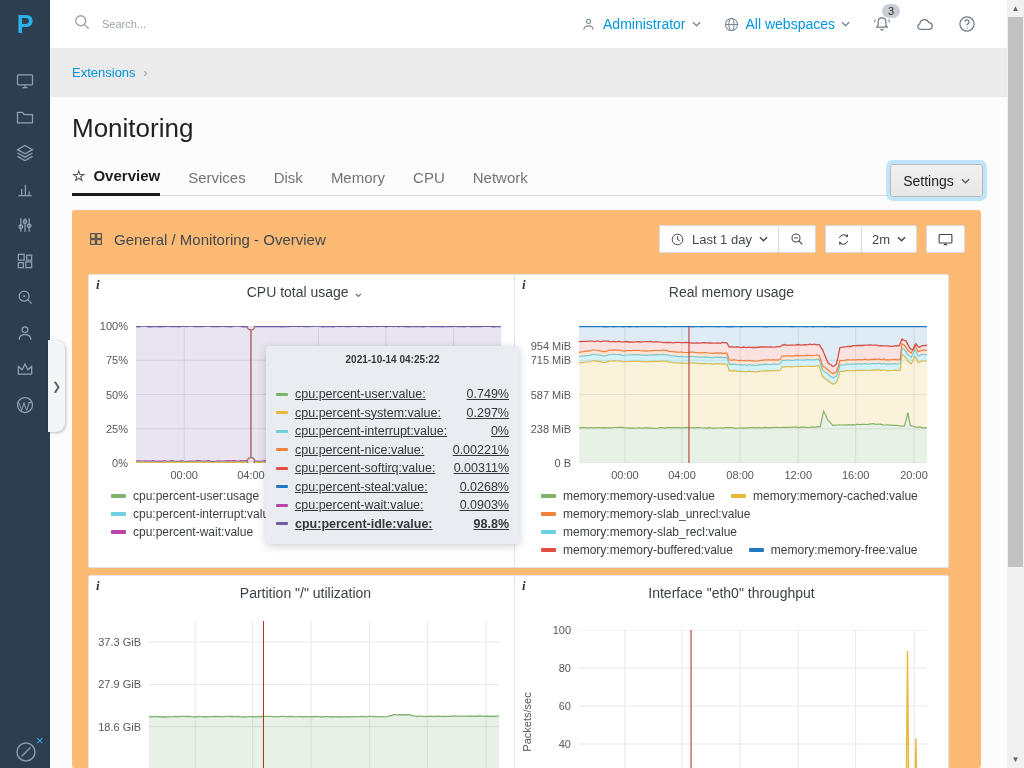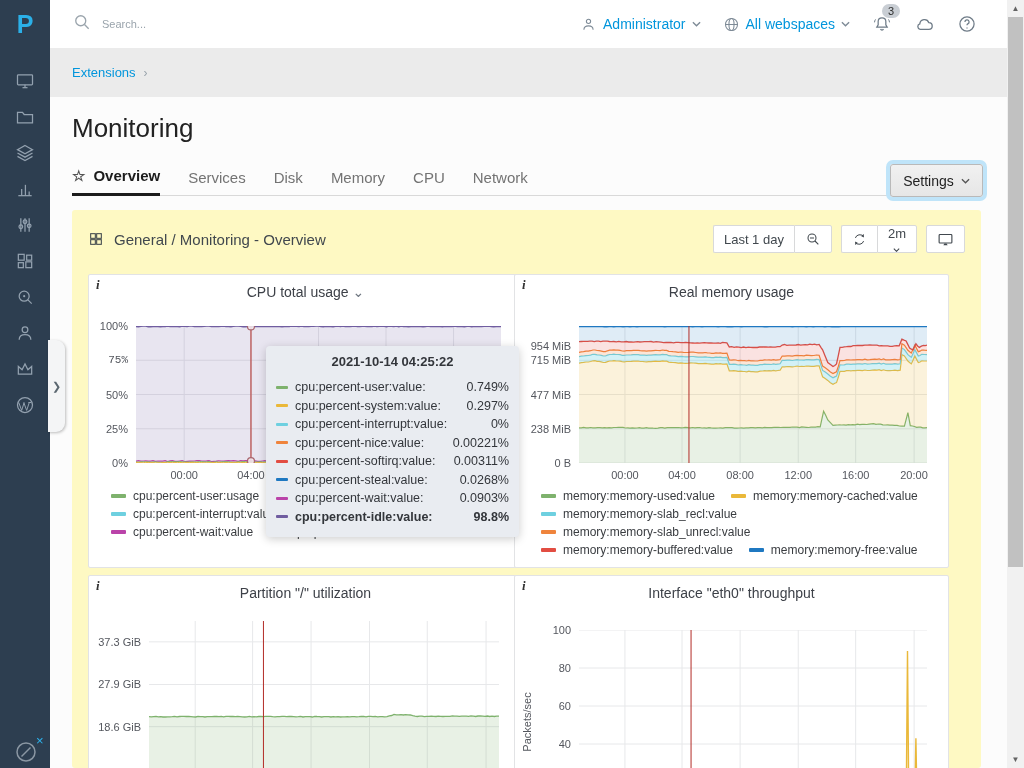--- a/index.html
+++ b/index.html
@@ -45,27 +45,27 @@
   #tabsrow { position:absolute; left:22px; top:70px; right:26px; height:28px; display:flex; align-items:center; gap:28px; }
   #tabs-underline { position:absolute; left:22px; right:26px; top:98px; border-bottom:1px solid #d9d9d9; }
   .tab { font-size:15px; color:#737373; cursor:pointer; padding-bottom:8px; }
   .tab.active { font-weight:bold; color:#1c1c1c; border-bottom:3px solid #1c1c1c; display:flex; gap:8px; align-items:center; }
   .star { color:#555; font-size:15px; }
   #settings-btn { position:absolute; right:24px; top:67px; width:93px; height:33px; background:linear-gradient(#f1f1f1,#e6e6e6);
                   border:1px solid #b9b9b9; border-radius:3px; box-shadow:0 0 0 4px #bfe4f9; font-size:14px; color:#222;
                   display:flex; align-items:center; justify-content:center; gap:7px; cursor:pointer; }
 
   
-  #grafana { position:absolute; left:22px; top:113px; width:909px; height:558px; background:#fef9c3; border-radius:3px; overflow:hidden; }
+  #grafana { position:absolute; left:22px; top:113px; width:909px; height:558px; background:#fdba74; border-radius:3px; overflow:hidden; }
   #gf-toolbar { position:absolute; left:16px; right:16px; top:14px; height:30px; display:flex; align-items:center; }
   #gf-crumb { display:flex; align-items:center; gap:10px; font-size:15px; color:#41484e; cursor:pointer; }
   #gf-crumb svg { stroke:#41484e; fill:none; stroke-width:1.6; }
   #gf-buttons { margin-left:auto; display:flex; align-items:center; }
   .gf-btn { height:28px; background:#fff; border:1px solid #d8d9da; display:flex; align-items:center; justify-content:center;
-            gap:7px; font-size:13px; color:#41484e; padding:0 10px; cursor:pointer;flex-direction:column; }
+            gap:7px; font-size:13px; color:#41484e; padding:0 10px; cursor:pointer; }
   .gf-btn svg { stroke:#41484e; fill:none; stroke-width:1.6; }
   .grp-l { border-radius:2px 0 0 2px; border-right:none; }
   .grp-r { border-radius:0 2px 2px 0; }
   .solo  { border-radius:2px; }
   .gf-gap { width:9px; }
 
   .panel { position:absolute; width:435px; height:294px; background:#fff; border:1px solid #e2e3e5; border-radius:2px; }
   .panel-info { position:absolute; left:7px; top:2px; font-family:"Liberation Serif",serif; font-style:italic; font-weight:bold;
                 font-size:13px; color:#333; cursor:pointer; }
   .panel-title { position:absolute; left:0; right:0; top:9px; text-align:center; font-size:14px; font-weight:500;
@@ -76,22 +76,22 @@
   .xtick { position:absolute; transform:translateX(-50%); font-size:11px; color:#54575e; white-space:nowrap; }
   .ylab-rot { position:absolute; font-size:11px; color:#54575e; transform:rotate(-90deg); transform-origin:center; }
   .legend { position:absolute; font-size:12px; color:#3a3d41; }
   .lrow { margin-bottom:4px; display:flex; align-items:center; flex-wrap:nowrap; }
   .litem { display:flex; align-items:center; margin-right:16px; cursor:pointer; white-space:nowrap; }
   .ldash { width:15px; height:4px; border-radius:1px; margin-right:7px; flex:0 0 auto; }
 
   
   #gtooltip { position:absolute; left:194px; top:136px; width:253px; background:#e9ecf1; border-radius:4px;
               box-shadow:0 2px 10px rgba(0,0,0,.2); padding:8px 10px 9px 10px; font-size:12.5px; color:#33363b; z-index:10; }
-  #gtooltip .tt-title { text-align:center; font-weight:bold; margin-bottom:11px; font-size:13px; }
-  .tt-row { display:flex; align-items:center; margin-bottom:4.5px; }
+  #gtooltip .tt-title { text-align:center; font-weight:bold; margin-bottom:22px; font-size:10px; }
+  .tt-row { display:flex; align-items:center; margin-bottom:4.5px;text-decoration:underline; }
   .tt-row .ldash { width:12px; height:3px; }
   .tt-label { flex:1 1 auto; }
   .tt-val { text-align:center;padding-left:9px; }
   .tt-bold { font-weight:bold; }
 
   
   #scrollbar { position:absolute; right:0; top:0; width:17px; height:768px; background:#f1f1f1; z-index:30; }
   #sb-up, #sb-down { position:absolute; left:0; width:17px; height:17px; display:flex; align-items:center; justify-content:center;
                      font-size:8px; color:#636363; cursor:pointer; }
   #sb-up { top:0; } #sb-down { bottom:0; }
@@ -343,21 +343,21 @@
               <polyline points="0.0,135.1 2.4,134.7 4.9,135.2 7.3,135.0 9.7,134.8 12.2,135.2 14.6,135.2 17.0,134.7 19.5,135.4 21.9,135.0 24.3,135.1 26.8,135.2 29.2,134.7 31.6,135.5 34.1,134.8 36.5,134.6 38.9,135.3 41.4,135.3 43.8,135.0 46.2,134.7 48.7,135.5 51.1,135.3 53.5,135.2 56.0,135.1 58.4,135.0 60.8,134.7 63.3,134.6 65.7,135.0 68.1,135.1 70.6,134.9 73.0,134.6 75.4,135.5 77.9,135.3 80.3,135.2 82.7,134.9 85.2,135.0 87.6,135.1 90.0,134.8 92.5,134.7 94.9,134.8 97.3,134.6 99.8,134.8 102.2,135.3 104.6,134.7 107.1,134.8 109.5,134.7 111.9,134.7 114.4,134.8 116.8,135.0 119.2,134.9 121.7,135.4 124.1,135.3 126.5,135.0 129.0,134.7 131.4,135.3 133.8,135.0 136.3,135.3 138.7,135.5 141.1,134.9 143.6,135.4 146.0,135.5 148.4,135.4 150.9,134.7 153.3,135.0 155.7,134.8 158.2,135.4 160.6,135.2 163.0,135.0 165.5,135.2 167.9,134.9 170.3,135.5 172.8,135.0 175.2,134.7 177.6,135.0 180.1,134.9 182.5,134.9 184.9,135.0 187.4,135.0 189.8,135.0 192.2,135.0 194.7,134.9 197.1,135.3 199.5,134.7 202.0,135.2 204.4,134.8 206.8,135.0 209.3,135.0 211.7,135.5 214.1,134.9 216.6,134.8 219.0,135.2 221.4,134.9 223.9,135.1 226.3,134.7 228.7,134.8 231.2,135.1 233.6,134.8 236.0,135.2 238.5,135.4 240.9,135.1 243.3,135.3 245.8,134.9 248.2,135.3 250.6,135.3 253.1,134.9 255.5,135.2 257.9,134.8 260.4,134.7 262.8,134.7 265.2,134.7 267.7,135.5 270.1,134.7 272.5,134.8 275.0,134.8 277.4,135.1 279.8,135.2 282.3,135.1 284.7,135.5 287.1,135.5 289.6,134.7 292.0,135.4 294.4,134.8 296.9,134.8 299.3,135.3 301.7,135.4 304.2,135.5 306.6,135.2 309.0,134.9 311.5,135.3 313.9,134.7 316.3,134.9 318.8,134.9 321.2,134.9 323.6,134.7 326.1,135.4 328.5,135.0 330.9,134.7 333.4,134.9 335.8,134.8 338.2,134.8 340.7,135.0 343.1,135.1 345.5,135.0 348.0,134.8 350.4,134.7 352.8,134.7 355.3,135.0 357.7,135.4 360.1,135.4 362.6,134.8 365.0,135.1" fill="none" stroke="#BA43A9" stroke-width="1.2"></polyline>
               <polyline points="0.0,135.9 2.4,136.1 4.9,135.8 7.3,135.7 9.7,135.7 12.2,135.8 14.6,136.1 17.0,136.0 19.5,135.6 21.9,136.2 24.3,136.2 26.8,136.3 29.2,136.2 31.6,135.5 34.1,135.7 36.5,135.5 38.9,135.7 41.4,135.6 43.8,135.5 46.2,135.9 48.7,135.7 51.1,136.0 53.5,135.9 56.0,135.9 58.4,135.9 60.8,135.9 63.3,135.6 65.7,135.6 68.1,135.8 70.6,135.7 73.0,135.5 75.4,136.2 77.9,136.2 80.3,135.5 82.7,136.3 85.2,135.8 87.6,135.6 90.0,135.7 92.5,135.7 94.9,136.1 97.3,136.3 99.8,136.2 102.2,135.6 104.6,135.9 107.1,135.5 109.5,135.6 111.9,135.8 114.4,135.5 116.8,136.3 119.2,135.7 121.7,136.0 124.1,135.7 126.5,136.0 129.0,135.9 131.4,135.5 133.8,135.8 136.3,136.2 138.7,136.3 141.1,135.8 143.6,135.7 146.0,135.5 148.4,135.8 150.9,136.1 153.3,136.3 155.7,135.7 158.2,135.8 160.6,136.3 163.0,136.0 165.5,135.6 167.9,136.1 170.3,136.0 172.8,135.6 175.2,135.5 177.6,136.1 180.1,136.0 182.5,135.6 184.9,136.1 187.4,135.8 189.8,136.2 192.2,136.0 194.7,135.9 197.1,136.2 199.5,136.1 202.0,135.9 204.4,135.7 206.8,136.3 209.3,135.9 211.7,136.2 214.1,135.8 216.6,136.2 219.0,135.6 221.4,135.7 223.9,136.1 226.3,135.9 228.7,135.9 231.2,135.5 233.6,136.0 236.0,135.9 238.5,136.2 240.9,136.0 243.3,136.0 245.8,135.6 248.2,135.6 250.6,136.3 253.1,135.9 255.5,135.8 257.9,136.1 260.4,135.6 262.8,136.2 265.2,136.0 267.7,135.7 270.1,135.9 272.5,136.2 275.0,135.7 277.4,136.1 279.8,135.8 282.3,136.1 284.7,136.0 287.1,135.5 289.6,136.3 292.0,136.2 294.4,136.2 296.9,136.2 299.3,135.7 301.7,136.0 304.2,135.8 306.6,135.6 309.0,136.2 311.5,135.6 313.9,135.6 316.3,135.5 318.8,135.9 321.2,135.6 323.6,136.2 326.1,135.9 328.5,136.0 330.9,136.2 333.4,136.2 335.8,135.5 338.2,136.0 340.7,136.2 343.1,136.3 345.5,135.7 348.0,136.3 350.4,136.2 352.8,135.7 355.3,136.3 357.7,136.1 360.1,135.7 362.6,135.9 365.0,135.9" fill="none" stroke="#7EB26D" stroke-width="1"></polyline>
               <polyline points="0.0,136.5 2.4,136.3 4.9,136.6 7.3,136.8 9.7,136.3 12.2,136.6 14.6,136.5 17.0,136.7 19.5,136.8 21.9,136.8 24.3,136.8 26.8,136.5 29.2,136.5 31.6,136.7 34.1,136.5 36.5,136.4 38.9,136.5 41.4,136.7 43.8,136.4 46.2,136.7 48.7,136.6 51.1,136.6 53.5,136.6 56.0,136.3 58.4,136.4 60.8,136.5 63.3,136.7 65.7,136.6 68.1,136.8 70.6,136.7 73.0,136.7 75.4,136.6 77.9,136.4 80.3,136.7 82.7,136.3 85.2,136.6 87.6,136.7 90.0,136.6 92.5,136.7 94.9,136.6 97.3,136.3 99.8,136.4 102.2,136.4 104.6,136.4 107.1,136.5 109.5,136.4 111.9,136.6 114.4,136.4 116.8,136.5 119.2,136.5 121.7,136.7 124.1,136.6 126.5,136.5 129.0,136.8 131.4,136.6 133.8,136.7 136.3,136.4 138.7,136.4 141.1,136.4 143.6,136.6 146.0,136.4 148.4,136.4 150.9,136.6 153.3,136.3 155.7,136.5 158.2,136.3 160.6,136.4 163.0,136.8 165.5,136.7 167.9,136.3 170.3,136.6 172.8,136.5 175.2,136.5 177.6,136.3 180.1,136.6 182.5,136.4 184.9,136.4 187.4,136.4 189.8,136.3 192.2,136.4 194.7,136.3 197.1,136.5 199.5,136.4 202.0,136.7 204.4,136.7 206.8,136.4 209.3,136.6 211.7,136.3 214.1,136.7 216.6,136.6 219.0,136.4 221.4,136.5 223.9,136.8 226.3,136.5 228.7,136.3 231.2,136.3 233.6,136.3 236.0,136.6 238.5,136.6 240.9,136.8 243.3,136.4 245.8,136.3 248.2,136.5 250.6,136.8 253.1,136.3 255.5,136.4 257.9,136.3 260.4,136.7 262.8,136.5 265.2,136.5 267.7,136.3 270.1,136.6 272.5,136.7 275.0,136.4 277.4,136.8 279.8,136.4 282.3,136.7 284.7,136.6 287.1,136.7 289.6,136.3 292.0,136.3 294.4,136.4 296.9,136.5 299.3,136.6 301.7,136.6 304.2,136.6 306.6,136.5 309.0,136.3 311.5,136.7 313.9,136.4 316.3,136.4 318.8,136.5 321.2,136.6 323.6,136.4 326.1,136.5 328.5,136.6 330.9,136.7 333.4,136.3 335.8,136.7 338.2,136.7 340.7,136.7 343.1,136.7 345.5,136.4 348.0,136.6 350.4,136.3 352.8,136.8 355.3,136.3 357.7,136.5 360.1,136.6 362.6,136.5 365.0,136.5" fill="none" stroke="#EAB839" stroke-width="1"></polyline>
               <line x1="114.975" y1="0" x2="114.975" y2="137" stroke="#b22b26" stroke-width="1"></line>
               <circle cx="114.975" cy="0.4109999999999961" r="3.5" fill="#f1e8ec" fill-opacity="0.9" stroke="#a8656e" stroke-width="1.2"></circle>
               <circle cx="114.975" cy="135.082" r="3.5" fill="#f1e8ec" fill-opacity="0.9" stroke="#a8656e" stroke-width="1.2"></circle>
             </svg>
             <div class="ytick" style="top: 137px;">0%</div>
             <div class="ytick" style="top: 102.75px;">25%</div>
             <div class="ytick" style="top: 68.5px;">50%</div>
-            <div class="ytick" style="top: 34.25px; font-family: Liberation Mono, monospace;">75%</div>
+            <div class="ytick" style="top: 34.25px;">75%</div>
             <div class="ytick" style="top: 0px;">100%</div>
             <div class="xtick" style="left: 48.18px; top: 143px;">00:00</div>
             <div class="xtick" style="left: 114.975px; top: 143px;">04:00</div>
           </div>
         <div class="legend" style="left:22px; top:214px;">
             <div class="lrow">
               <span class="litem">
                 <span class="ldash" style="background: rgb(126, 178, 109);"></span>
                 <span>cpu:percent-user:usage</span>
               </span>
@@ -414,21 +414,21 @@
               <path d="M0.0,26.4 L2.3,25.8 L4.6,25.7 L7.0,25.2 L9.3,25.2 L11.6,24.7 L13.9,24.0 L16.0,24.0 L18.1,24.5 L20.2,24.7 L22.3,25.1 L24.4,25.7 L26.4,25.6 L28.5,24.8 L30.6,24.2 L32.7,24.2 L34.8,23.8 L36.9,24.2 L39.0,24.2 L41.1,24.4 L43.2,25.0 L45.2,25.1 L47.6,24.7 L49.9,24.7 L52.2,24.6 L54.5,24.4 L56.8,24.3 L59.2,24.3 L61.2,24.7 L63.3,24.8 L65.4,24.9 L67.5,25.1 L69.6,24.8 L71.9,24.9 L74.2,24.6 L76.6,24.3 L78.9,24.5 L81.2,24.6 L83.5,24.0 L85.6,24.4 L87.7,24.4 L89.8,25.4 L91.9,25.5 L94.0,25.7 L96.6,25.8 L99.2,26.3 L101.8,26.0 L104.4,26.3 L106.9,26.5 L109.4,26.4 L111.9,26.2 L114.3,26.2 L116.8,26.5 L119.3,26.9 L121.8,26.9 L124.0,26.8 L126.1,26.5 L128.3,26.8 L130.5,27.0 L132.7,27.3 L134.8,27.4 L137.0,26.8 L139.2,27.1 L141.4,26.9 L143.5,27.4 L145.7,27.3 L147.9,27.1 L150.3,34.0 L152.5,34.1 L154.7,33.8 L156.9,34.0 L159.2,34.7 L161.4,34.4 L163.6,34.6 L165.6,34.7 L167.7,35.0 L169.8,34.4 L171.9,34.9 L174.0,34.9 L176.3,35.0 L178.6,35.0 L181.0,34.3 L183.3,34.3 L185.6,33.9 L187.9,34.0 L190.1,33.9 L192.3,34.2 L194.5,33.6 L196.7,34.1 L198.9,33.8 L201.1,33.5 L203.2,30.0 L205.7,30.1 L208.2,29.8 L210.7,29.9 L213.3,30.2 L215.8,29.7 L218.1,29.3 L220.4,29.7 L222.7,29.6 L225.0,29.8 L227.4,29.2 L229.7,29.4 L232.3,29.6 L234.9,29.5 L237.5,29.0 L240.1,29.2 L241.9,34.8 L243.6,40.1 L246.2,41.7 L248.8,43.7 L251.4,45.9 L254.0,47.5 L255.8,46.6 L257.5,45.8 L259.3,40.5 L261.0,34.6 L263.2,34.7 L265.3,34.5 L267.5,33.9 L269.7,33.8 L271.9,34.0 L274.1,33.8 L276.2,33.9 L278.4,33.6 L280.9,33.6 L283.4,33.8 L285.9,33.2 L288.3,33.8 L290.8,33.7 L293.3,33.4 L295.8,33.2 L298.0,33.3 L300.2,32.9 L302.3,33.7 L304.5,33.0 L306.7,33.8 L308.8,33.9 L311.0,33.9 L313.2,33.7 L315.9,33.4 L318.5,33.8 L321.2,33.5 L322.9,17.8 L325.4,19.2 L328.9,24.3 L330.6,25.8 L332.3,27.1 L334.1,23.1 L335.8,19.2 L337.6,22.6 L339.3,25.7 L341.0,25.2 L342.8,24.0 L345.4,24.2 L348.0,24.3 L348.0,28.6 L345.4,28.5 L342.8,28.3 L341.0,29.5 L339.3,30.0 L337.6,26.9 L335.8,23.6 L334.1,27.4 L332.3,31.4 L330.6,30.1 L328.9,28.6 L325.4,23.6 L322.9,22.1 L321.2,37.8 L318.5,38.1 L315.9,37.7 L313.2,38.1 L311.0,38.2 L308.8,38.2 L306.7,38.1 L304.5,37.3 L302.3,38.1 L300.2,37.2 L298.0,37.6 L295.8,37.5 L293.3,37.7 L290.8,38.0 L288.3,38.1 L285.9,37.5 L283.4,38.1 L280.9,37.9 L278.4,37.9 L276.2,38.2 L274.1,38.1 L271.9,38.3 L269.7,38.1 L267.5,38.2 L265.3,38.8 L263.2,39.0 L261.0,38.9 L259.3,44.8 L257.5,50.1 L255.8,50.9 L254.0,51.8 L251.4,50.2 L248.8,48.0 L246.2,46.0 L243.6,44.4 L241.9,39.1 L240.1,33.5 L237.5,33.3 L234.9,33.8 L232.3,33.9 L229.7,33.7 L227.4,33.5 L225.0,34.1 L222.7,34.0 L220.4,34.0 L218.1,33.6 L215.8,34.0 L213.3,34.5 L210.7,34.2 L208.2,34.1 L205.7,34.4 L203.2,34.3 L201.1,37.8 L198.9,38.1 L196.7,38.4 L194.5,37.9 L192.3,38.5 L190.1,38.3 L187.9,38.3 L185.6,38.2 L183.3,38.6 L181.0,38.6 L178.6,39.3 L176.3,39.3 L174.0,39.2 L171.9,39.2 L169.8,38.7 L167.7,39.4 L165.6,39.0 L163.6,38.9 L161.4,38.7 L159.2,39.0 L156.9,38.4 L154.7,38.1 L152.5,38.4 L150.3,38.3 L147.9,31.4 L145.7,31.6 L143.5,31.7 L141.4,31.2 L139.2,31.4 L137.0,31.1 L134.8,31.7 L132.7,31.6 L130.5,31.3 L128.3,31.1 L126.1,30.8 L124.0,31.1 L121.8,31.2 L119.3,31.2 L116.8,30.8 L114.3,30.5 L111.9,30.5 L109.4,30.8 L106.9,30.8 L104.4,30.6 L101.8,30.3 L99.2,30.6 L96.6,30.1 L94.0,30.0 L91.9,29.9 L89.8,29.7 L87.7,28.7 L85.6,28.7 L83.5,28.3 L81.2,28.9 L78.9,28.8 L76.6,28.6 L74.2,28.9 L71.9,29.2 L69.6,29.2 L67.5,29.4 L65.4,29.2 L63.3,29.1 L61.2,29.1 L59.2,28.6 L56.8,28.6 L54.5,28.7 L52.2,28.9 L49.9,29.0 L47.6,29.0 L45.2,29.4 L43.2,29.3 L41.1,28.7 L39.0,28.5 L36.9,28.5 L34.8,28.1 L32.7,28.5 L30.6,28.5 L28.5,29.1 L26.4,30.0 L24.4,30.0 L22.3,29.4 L20.2,29.0 L18.1,28.8 L16.0,28.3 L13.9,28.3 L11.6,29.1 L9.3,29.5 L7.0,29.6 L4.6,30.0 L2.3,30.1 L0.0,30.7 Z" fill="#EF843C" fill-opacity="0.2" stroke="none"></path>
               <polyline points="0.0,26.4 2.3,25.8 4.6,25.7 7.0,25.2 9.3,25.2 11.6,24.7 13.9,24.0 16.0,24.0 18.1,24.5 20.2,24.7 22.3,25.1 24.4,25.7 26.4,25.6 28.5,24.8 30.6,24.2 32.7,24.2 34.8,23.8 36.9,24.2 39.0,24.2 41.1,24.4 43.2,25.0 45.2,25.1 47.6,24.7 49.9,24.7 52.2,24.6 54.5,24.4 56.8,24.3 59.2,24.3 61.2,24.7 63.3,24.8 65.4,24.9 67.5,25.1 69.6,24.8 71.9,24.9 74.2,24.6 76.6,24.3 78.9,24.5 81.2,24.6 83.5,24.0 85.6,24.4 87.7,24.4 89.8,25.4 91.9,25.5 94.0,25.7 96.6,25.8 99.2,26.3 101.8,26.0 104.4,26.3 106.9,26.5 109.4,26.4 111.9,26.2 114.3,26.2 116.8,26.5 119.3,26.9 121.8,26.9 124.0,26.8 126.1,26.5 128.3,26.8 130.5,27.0 132.7,27.3 134.8,27.4 137.0,26.8 139.2,27.1 141.4,26.9 143.5,27.4 145.7,27.3 147.9,27.1 150.3,34.0 152.5,34.1 154.7,33.8 156.9,34.0 159.2,34.7 161.4,34.4 163.6,34.6 165.6,34.7 167.7,35.0 169.8,34.4 171.9,34.9 174.0,34.9 176.3,35.0 178.6,35.0 181.0,34.3 183.3,34.3 185.6,33.9 187.9,34.0 190.1,33.9 192.3,34.2 194.5,33.6 196.7,34.1 198.9,33.8 201.1,33.5 203.2,30.0 205.7,30.1 208.2,29.8 210.7,29.9 213.3,30.2 215.8,29.7 218.1,29.3 220.4,29.7 222.7,29.6 225.0,29.8 227.4,29.2 229.7,29.4 232.3,29.6 234.9,29.5 237.5,29.0 240.1,29.2 241.9,34.8 243.6,40.1 246.2,41.7 248.8,43.7 251.4,45.9 254.0,47.5 255.8,46.6 257.5,45.8 259.3,40.5 261.0,34.6 263.2,34.7 265.3,34.5 267.5,33.9 269.7,33.8 271.9,34.0 274.1,33.8 276.2,33.9 278.4,33.6 280.9,33.6 283.4,33.8 285.9,33.2 288.3,33.8 290.8,33.7 293.3,33.4 295.8,33.2 298.0,33.3 300.2,32.9 302.3,33.7 304.5,33.0 306.7,33.8 308.8,33.9 311.0,33.9 313.2,33.7 315.9,33.4 318.5,33.8 321.2,33.5 322.9,17.8 325.4,19.2 328.9,24.3 330.6,25.8 332.3,27.1 334.1,23.1 335.8,19.2 337.6,22.6 339.3,25.7 341.0,25.2 342.8,24.0 345.4,24.2 348.0,24.3" fill="none" stroke="#EF843C" stroke-width="1.2"></polyline>
               <path d="M0.0,15.7 L2.2,15.5 L4.4,15.3 L6.5,15.3 L8.7,15.4 L10.9,15.2 L13.1,15.2 L15.2,15.7 L17.4,15.2 L19.6,15.1 L21.8,15.6 L23.9,15.2 L26.1,15.2 L28.3,15.1 L30.5,15.5 L32.6,15.7 L34.8,15.5 L37.3,15.8 L39.8,15.3 L42.3,15.9 L44.7,15.8 L47.2,15.5 L49.7,16.0 L52.2,15.9 L54.4,16.1 L56.6,15.8 L58.7,15.6 L60.9,16.0 L63.1,15.9 L65.3,15.6 L67.4,15.7 L69.6,15.7 L72.1,15.5 L74.6,16.1 L77.1,15.7 L79.5,15.9 L82.0,16.2 L84.5,16.6 L87.0,16.4 L89.5,16.5 L92.0,16.4 L94.5,16.9 L96.9,16.3 L99.4,16.4 L101.9,16.6 L104.4,16.7 L106.7,16.3 L109.0,16.6 L111.4,16.9 L113.7,17.0 L116.0,17.1 L118.3,16.8 L120.6,17.1 L123.0,16.8 L125.3,16.7 L127.6,16.8 L129.9,17.0 L132.2,17.0 L134.6,17.1 L136.9,17.2 L139.2,16.9 L141.4,17.4 L143.5,16.5 L145.7,16.6 L147.9,16.9 L150.3,21.0 L152.7,20.7 L155.1,21.3 L157.4,20.8 L159.8,21.1 L162.2,21.6 L164.5,21.0 L166.9,21.6 L169.3,21.1 L171.6,21.3 L174.0,21.5 L176.2,21.3 L178.3,21.5 L180.5,21.0 L182.7,20.8 L184.9,21.0 L187.1,20.8 L189.2,21.1 L191.4,21.0 L193.8,21.2 L196.3,21.1 L198.7,20.6 L201.1,20.7 L203.2,19.0 L205.5,18.5 L207.8,19.3 L210.1,19.2 L212.4,19.1 L214.7,19.2 L217.0,19.0 L219.3,18.5 L221.6,19.1 L223.9,18.8 L226.2,18.7 L228.5,18.8 L230.8,18.2 L233.2,18.7 L235.5,18.1 L237.8,18.9 L240.1,18.4 L241.9,21.3 L243.6,23.8 L246.2,30.2 L248.8,36.5 L251.4,38.5 L254.0,40.5 L255.8,39.5 L257.5,37.9 L259.3,29.7 L261.0,21.3 L263.2,21.4 L265.3,20.9 L267.5,20.7 L269.7,20.3 L271.9,20.5 L274.1,19.6 L276.2,19.6 L278.4,19.5 L280.9,19.4 L283.4,19.5 L285.9,19.2 L288.3,19.1 L290.8,19.0 L293.3,19.2 L295.8,19.2 L298.0,19.2 L300.2,19.9 L302.3,19.6 L304.5,19.8 L306.7,19.8 L308.8,19.8 L311.0,20.3 L313.2,20.4 L315.5,19.8 L317.8,19.6 L320.2,19.8 L322.9,13.2 L325.0,14.1 L327.1,14.9 L328.9,18.6 L330.6,22.1 L332.3,23.1 L334.1,23.8 L336.9,17.8 L338.6,20.0 L340.3,21.4 L342.4,20.2 L344.5,19.5 L346.3,19.6 L348.0,19.2 L348.0,24.3 L345.4,24.2 L342.8,24.0 L341.0,25.2 L339.3,25.7 L337.6,22.6 L335.8,19.2 L334.1,23.1 L332.3,27.1 L330.6,25.8 L328.9,24.3 L325.4,19.2 L322.9,17.8 L321.2,33.5 L318.5,33.8 L315.9,33.4 L313.2,33.7 L311.0,33.9 L308.8,33.9 L306.7,33.8 L304.5,33.0 L302.3,33.7 L300.2,32.9 L298.0,33.3 L295.8,33.2 L293.3,33.4 L290.8,33.7 L288.3,33.8 L285.9,33.2 L283.4,33.8 L280.9,33.6 L278.4,33.6 L276.2,33.9 L274.1,33.8 L271.9,34.0 L269.7,33.8 L267.5,33.9 L265.3,34.5 L263.2,34.7 L261.0,34.6 L259.3,40.5 L257.5,45.8 L255.8,46.6 L254.0,47.5 L251.4,45.9 L248.8,43.7 L246.2,41.7 L243.6,40.1 L241.9,34.8 L240.1,29.2 L237.5,29.0 L234.9,29.5 L232.3,29.6 L229.7,29.4 L227.4,29.2 L225.0,29.8 L222.7,29.6 L220.4,29.7 L218.1,29.3 L215.8,29.7 L213.3,30.2 L210.7,29.9 L208.2,29.8 L205.7,30.1 L203.2,30.0 L201.1,33.5 L198.9,33.8 L196.7,34.1 L194.5,33.6 L192.3,34.2 L190.1,33.9 L187.9,34.0 L185.6,33.9 L183.3,34.3 L181.0,34.3 L178.6,35.0 L176.3,35.0 L174.0,34.9 L171.9,34.9 L169.8,34.4 L167.7,35.0 L165.6,34.7 L163.6,34.6 L161.4,34.4 L159.2,34.7 L156.9,34.0 L154.7,33.8 L152.5,34.1 L150.3,34.0 L147.9,27.1 L145.7,27.3 L143.5,27.4 L141.4,26.9 L139.2,27.1 L137.0,26.8 L134.8,27.4 L132.7,27.3 L130.5,27.0 L128.3,26.8 L126.1,26.5 L124.0,26.8 L121.8,26.9 L119.3,26.9 L116.8,26.5 L114.3,26.2 L111.9,26.2 L109.4,26.4 L106.9,26.5 L104.4,26.3 L101.8,26.0 L99.2,26.3 L96.6,25.8 L94.0,25.7 L91.9,25.5 L89.8,25.4 L87.7,24.4 L85.6,24.4 L83.5,24.0 L81.2,24.6 L78.9,24.5 L76.6,24.3 L74.2,24.6 L71.9,24.9 L69.6,24.8 L67.5,25.1 L65.4,24.9 L63.3,24.8 L61.2,24.7 L59.2,24.3 L56.8,24.3 L54.5,24.4 L52.2,24.6 L49.9,24.7 L47.6,24.7 L45.2,25.1 L43.2,25.0 L41.1,24.4 L39.0,24.2 L36.9,24.2 L34.8,23.8 L32.7,24.2 L30.6,24.2 L28.5,24.8 L26.4,25.6 L24.4,25.7 L22.3,25.1 L20.2,24.7 L18.1,24.5 L16.0,24.0 L13.9,24.0 L11.6,24.7 L9.3,25.2 L7.0,25.2 L4.6,25.7 L2.3,25.8 L0.0,26.4 Z" fill="#E24D42" fill-opacity="0.16" stroke="none"></path>
               <polyline points="0.0,15.7 2.2,15.5 4.4,15.3 6.5,15.3 8.7,15.4 10.9,15.2 13.1,15.2 15.2,15.7 17.4,15.2 19.6,15.1 21.8,15.6 23.9,15.2 26.1,15.2 28.3,15.1 30.5,15.5 32.6,15.7 34.8,15.5 37.3,15.8 39.8,15.3 42.3,15.9 44.7,15.8 47.2,15.5 49.7,16.0 52.2,15.9 54.4,16.1 56.6,15.8 58.7,15.6 60.9,16.0 63.1,15.9 65.3,15.6 67.4,15.7 69.6,15.7 72.1,15.5 74.6,16.1 77.1,15.7 79.5,15.9 82.0,16.2 84.5,16.6 87.0,16.4 89.5,16.5 92.0,16.4 94.5,16.9 96.9,16.3 99.4,16.4 101.9,16.6 104.4,16.7 106.7,16.3 109.0,16.6 111.4,16.9 113.7,17.0 116.0,17.1 118.3,16.8 120.6,17.1 123.0,16.8 125.3,16.7 127.6,16.8 129.9,17.0 132.2,17.0 134.6,17.1 136.9,17.2 139.2,16.9 141.4,17.4 143.5,16.5 145.7,16.6 147.9,16.9 150.3,21.0 152.7,20.7 155.1,21.3 157.4,20.8 159.8,21.1 162.2,21.6 164.5,21.0 166.9,21.6 169.3,21.1 171.6,21.3 174.0,21.5 176.2,21.3 178.3,21.5 180.5,21.0 182.7,20.8 184.9,21.0 187.1,20.8 189.2,21.1 191.4,21.0 193.8,21.2 196.3,21.1 198.7,20.6 201.1,20.7 203.2,19.0 205.5,18.5 207.8,19.3 210.1,19.2 212.4,19.1 214.7,19.2 217.0,19.0 219.3,18.5 221.6,19.1 223.9,18.8 226.2,18.7 228.5,18.8 230.8,18.2 233.2,18.7 235.5,18.1 237.8,18.9 240.1,18.4 241.9,21.3 243.6,23.8 246.2,30.2 248.8,36.5 251.4,38.5 254.0,40.5 255.8,39.5 257.5,37.9 259.3,29.7 261.0,21.3 263.2,21.4 265.3,20.9 267.5,20.7 269.7,20.3 271.9,20.5 274.1,19.6 276.2,19.6 278.4,19.5 280.9,19.4 283.4,19.5 285.9,19.2 288.3,19.1 290.8,19.0 293.3,19.2 295.8,19.2 298.0,19.2 300.2,19.9 302.3,19.6 304.5,19.8 306.7,19.8 308.8,19.8 311.0,20.3 313.2,20.4 315.5,19.8 317.8,19.6 320.2,19.8 322.9,13.2 325.0,14.1 327.1,14.9 328.9,18.6 330.6,22.1 332.3,23.1 334.1,23.8 336.9,17.8 338.6,20.0 340.3,21.4 342.4,20.2 344.5,19.5 346.3,19.6 348.0,19.2" fill="none" stroke="#E24D42" stroke-width="1.3"></polyline>
               <path d="M0.0,0.6 L2.3,0.6 L4.6,0.5 L7.0,0.6 L9.3,0.6 L11.6,0.6 L13.9,0.5 L16.2,0.5 L18.6,0.6 L20.9,0.6 L23.2,0.6 L25.5,0.7 L27.8,0.7 L30.2,0.6 L32.5,0.6 L34.8,0.7 L37.1,0.5 L39.4,0.6 L41.8,0.6 L44.1,0.7 L46.4,0.5 L48.7,0.6 L51.0,0.7 L53.4,0.6 L55.7,0.6 L58.0,0.7 L60.3,0.6 L62.6,0.5 L65.0,0.6 L67.3,0.5 L69.6,0.5 L71.9,0.6 L74.2,0.6 L76.6,0.6 L78.9,0.6 L81.2,0.6 L83.5,0.6 L85.8,0.7 L88.2,0.6 L90.5,0.5 L92.8,0.5 L95.1,0.5 L97.4,0.5 L99.8,0.6 L102.1,0.6 L104.4,0.6 L106.7,0.6 L109.0,0.6 L111.4,0.6 L113.7,0.7 L116.0,0.6 L118.3,0.6 L120.6,0.6 L123.0,0.7 L125.3,0.6 L127.6,0.5 L129.9,0.6 L132.2,0.6 L134.6,0.5 L136.9,0.5 L139.2,0.7 L141.5,0.6 L143.8,0.6 L146.2,0.6 L148.5,0.7 L150.8,0.6 L153.1,0.7 L155.4,0.6 L157.8,0.5 L160.1,0.6 L162.4,0.7 L164.7,0.5 L167.0,0.5 L169.4,0.6 L171.7,0.6 L174.0,0.6 L176.3,0.5 L178.6,0.6 L181.0,0.5 L183.3,0.5 L185.6,0.7 L187.9,0.7 L190.2,0.5 L192.6,0.5 L194.9,0.6 L197.2,0.5 L199.5,0.6 L201.8,0.5 L204.2,0.6 L206.5,0.6 L208.8,0.6 L211.1,0.5 L213.4,0.7 L215.8,0.6 L218.1,0.5 L220.4,0.6 L222.7,0.5 L225.0,0.6 L227.4,0.7 L229.7,0.6 L232.0,0.6 L234.3,0.7 L236.6,0.6 L239.0,0.5 L241.3,0.5 L243.6,0.5 L245.9,0.7 L248.2,0.6 L250.6,0.6 L252.9,0.7 L255.2,0.6 L257.5,0.7 L259.8,0.7 L262.2,0.6 L264.5,0.5 L266.8,0.5 L269.1,0.5 L271.4,0.5 L273.8,0.5 L276.1,0.5 L278.4,0.5 L280.7,0.6 L283.0,0.5 L285.4,0.6 L287.7,0.5 L290.0,0.5 L292.3,0.6 L294.6,0.5 L297.0,0.6 L299.3,0.6 L301.6,0.6 L303.9,0.6 L306.2,0.6 L308.6,0.5 L310.9,0.5 L313.2,0.5 L315.5,0.5 L317.8,0.6 L320.2,0.6 L322.5,0.5 L324.8,0.5 L327.1,0.6 L329.4,0.6 L331.8,0.6 L334.1,0.5 L336.4,0.6 L338.7,0.5 L341.0,0.5 L343.4,0.5 L345.7,0.6 L348.0,0.6 L348.0,19.2 L346.3,19.6 L344.5,19.5 L342.4,20.2 L340.3,21.4 L338.6,20.0 L336.9,17.8 L334.1,23.8 L332.3,23.1 L330.6,22.1 L328.9,18.6 L327.1,14.9 L325.0,14.1 L322.9,13.2 L320.2,19.8 L317.8,19.6 L315.5,19.8 L313.2,20.4 L311.0,20.3 L308.8,19.8 L306.7,19.8 L304.5,19.8 L302.3,19.6 L300.2,19.9 L298.0,19.2 L295.8,19.2 L293.3,19.2 L290.8,19.0 L288.3,19.1 L285.9,19.2 L283.4,19.5 L280.9,19.4 L278.4,19.5 L276.2,19.6 L274.1,19.6 L271.9,20.5 L269.7,20.3 L267.5,20.7 L265.3,20.9 L263.2,21.4 L261.0,21.3 L259.3,29.7 L257.5,37.9 L255.8,39.5 L254.0,40.5 L251.4,38.5 L248.8,36.5 L246.2,30.2 L243.6,23.8 L241.9,21.3 L240.1,18.4 L237.8,18.9 L235.5,18.1 L233.2,18.7 L230.8,18.2 L228.5,18.8 L226.2,18.7 L223.9,18.8 L221.6,19.1 L219.3,18.5 L217.0,19.0 L214.7,19.2 L212.4,19.1 L210.1,19.2 L207.8,19.3 L205.5,18.5 L203.2,19.0 L201.1,20.7 L198.7,20.6 L196.3,21.1 L193.8,21.2 L191.4,21.0 L189.2,21.1 L187.1,20.8 L184.9,21.0 L182.7,20.8 L180.5,21.0 L178.3,21.5 L176.2,21.3 L174.0,21.5 L171.6,21.3 L169.3,21.1 L166.9,21.6 L164.5,21.0 L162.2,21.6 L159.8,21.1 L157.4,20.8 L155.1,21.3 L152.7,20.7 L150.3,21.0 L147.9,16.9 L145.7,16.6 L143.5,16.5 L141.4,17.4 L139.2,16.9 L136.9,17.2 L134.6,17.1 L132.2,17.0 L129.9,17.0 L127.6,16.8 L125.3,16.7 L123.0,16.8 L120.6,17.1 L118.3,16.8 L116.0,17.1 L113.7,17.0 L111.4,16.9 L109.0,16.6 L106.7,16.3 L104.4,16.7 L101.9,16.6 L99.4,16.4 L96.9,16.3 L94.5,16.9 L92.0,16.4 L89.5,16.5 L87.0,16.4 L84.5,16.6 L82.0,16.2 L79.5,15.9 L77.1,15.7 L74.6,16.1 L72.1,15.5 L69.6,15.7 L67.4,15.7 L65.3,15.6 L63.1,15.9 L60.9,16.0 L58.7,15.6 L56.6,15.8 L54.4,16.1 L52.2,15.9 L49.7,16.0 L47.2,15.5 L44.7,15.8 L42.3,15.9 L39.8,15.3 L37.3,15.8 L34.8,15.5 L32.6,15.7 L30.5,15.5 L28.3,15.1 L26.1,15.2 L23.9,15.2 L21.8,15.6 L19.6,15.1 L17.4,15.2 L15.2,15.7 L13.1,15.2 L10.9,15.2 L8.7,15.4 L6.5,15.3 L4.4,15.3 L2.2,15.5 L0.0,15.7 Z" fill="#1F78C1" fill-opacity="0.14" stroke="none"></path>
               <polyline points="0.0,0.6 2.3,0.6 4.6,0.5 7.0,0.6 9.3,0.6 11.6,0.6 13.9,0.5 16.2,0.5 18.6,0.6 20.9,0.6 23.2,0.6 25.5,0.7 27.8,0.7 30.2,0.6 32.5,0.6 34.8,0.7 37.1,0.5 39.4,0.6 41.8,0.6 44.1,0.7 46.4,0.5 48.7,0.6 51.0,0.7 53.4,0.6 55.7,0.6 58.0,0.7 60.3,0.6 62.6,0.5 65.0,0.6 67.3,0.5 69.6,0.5 71.9,0.6 74.2,0.6 76.6,0.6 78.9,0.6 81.2,0.6 83.5,0.6 85.8,0.7 88.2,0.6 90.5,0.5 92.8,0.5 95.1,0.5 97.4,0.5 99.8,0.6 102.1,0.6 104.4,0.6 106.7,0.6 109.0,0.6 111.4,0.6 113.7,0.7 116.0,0.6 118.3,0.6 120.6,0.6 123.0,0.7 125.3,0.6 127.6,0.5 129.9,0.6 132.2,0.6 134.6,0.5 136.9,0.5 139.2,0.7 141.5,0.6 143.8,0.6 146.2,0.6 148.5,0.7 150.8,0.6 153.1,0.7 155.4,0.6 157.8,0.5 160.1,0.6 162.4,0.7 164.7,0.5 167.0,0.5 169.4,0.6 171.7,0.6 174.0,0.6 176.3,0.5 178.6,0.6 181.0,0.5 183.3,0.5 185.6,0.7 187.9,0.7 190.2,0.5 192.6,0.5 194.9,0.6 197.2,0.5 199.5,0.6 201.8,0.5 204.2,0.6 206.5,0.6 208.8,0.6 211.1,0.5 213.4,0.7 215.8,0.6 218.1,0.5 220.4,0.6 222.7,0.5 225.0,0.6 227.4,0.7 229.7,0.6 232.0,0.6 234.3,0.7 236.6,0.6 239.0,0.5 241.3,0.5 243.6,0.5 245.9,0.7 248.2,0.6 250.6,0.6 252.9,0.7 255.2,0.6 257.5,0.7 259.8,0.7 262.2,0.6 264.5,0.5 266.8,0.5 269.1,0.5 271.4,0.5 273.8,0.5 276.1,0.5 278.4,0.5 280.7,0.6 283.0,0.5 285.4,0.6 287.7,0.5 290.0,0.5 292.3,0.6 294.6,0.5 297.0,0.6 299.3,0.6 301.6,0.6 303.9,0.6 306.2,0.6 308.6,0.5 310.9,0.5 313.2,0.5 315.5,0.5 317.8,0.6 320.2,0.6 322.5,0.5 324.8,0.5 327.1,0.6 329.4,0.6 331.8,0.6 334.1,0.5 336.4,0.6 338.7,0.5 341.0,0.5 343.4,0.5 345.7,0.6 348.0,0.6" fill="none" stroke="#1F78C1" stroke-width="1.5"></polyline>
               <line x1="109.968" y1="0" x2="109.968" y2="137" stroke="#b22b26" stroke-width="1"></line>
             </svg>
             <div class="ytick" style="top: 137px;">0 B</div>
             <div class="ytick" style="top: 102.822px;">238 MiB</div>
-            <div class="ytick" style="top: 68.5px;">477 MiB</div>
+            <div class="ytick" style="top: 68.5px;">587 MiB</div>
             <div class="ytick" style="top: 34.3218px;">715 MiB</div>
             <div class="ytick" style="top: 0px; margin-top: 20px;">954 MiB</div>
             <div class="xtick" style="left: 45.936px; top: 143px;">00:00</div>
             <div class="xtick" style="left: 103.008px; top: 143px;">04:00</div>
             <div class="xtick" style="left: 161.124px; top: 143px;">08:00</div>
             <div class="xtick" style="left: 219.24px; top: 143px;">12:00</div>
             <div class="xtick" style="left: 276.66px; top: 143px;">16:00</div>
             <div class="xtick" style="left: 335px; top: 143px;">20:00</div>
           </div>
         <div class="legend" style="left:26px; top:214px;">
@@ -437,28 +437,28 @@
                 <span class="ldash" style="background: rgb(126, 178, 109);"></span>
                 <span>memory:memory-used:value</span>
               </span>
               <span class="litem">
                 <span class="ldash" style="background: rgb(234, 184, 57);"></span>
                 <span>memory:memory-cached:value</span>
               </span>
             </div>
             <div class="lrow">
               <span class="litem">
+                <span class="ldash" style="background: rgb(239, 132, 60);"></span>
+                <span>memory:memory-slab_unrecl:value</span>
+              </span>
+            </div>
+            <div class="lrow">
+              <span class="litem">
                 <span class="ldash" style="background: rgb(110, 208, 224);"></span>
                 <span>memory:memory-slab_recl:value</span>
-              </span>
-            </div>
-            <div class="lrow">
-              <span class="litem">
-                <span class="ldash" style="background: rgb(239, 132, 60);"></span>
-                <span>memory:memory-slab_unrecl:value</span>
               </span>
             </div>
             <div class="lrow">
               <span class="litem">
                 <span class="ldash" style="background: rgb(226, 77, 66);"></span>
                 <span>memory:memory-buffered:value</span>
               </span>
               <span class="litem">
                 <span class="ldash" style="background: rgb(31, 120, 193);"></span>
                 <span>memory:memory-free:value</span>

